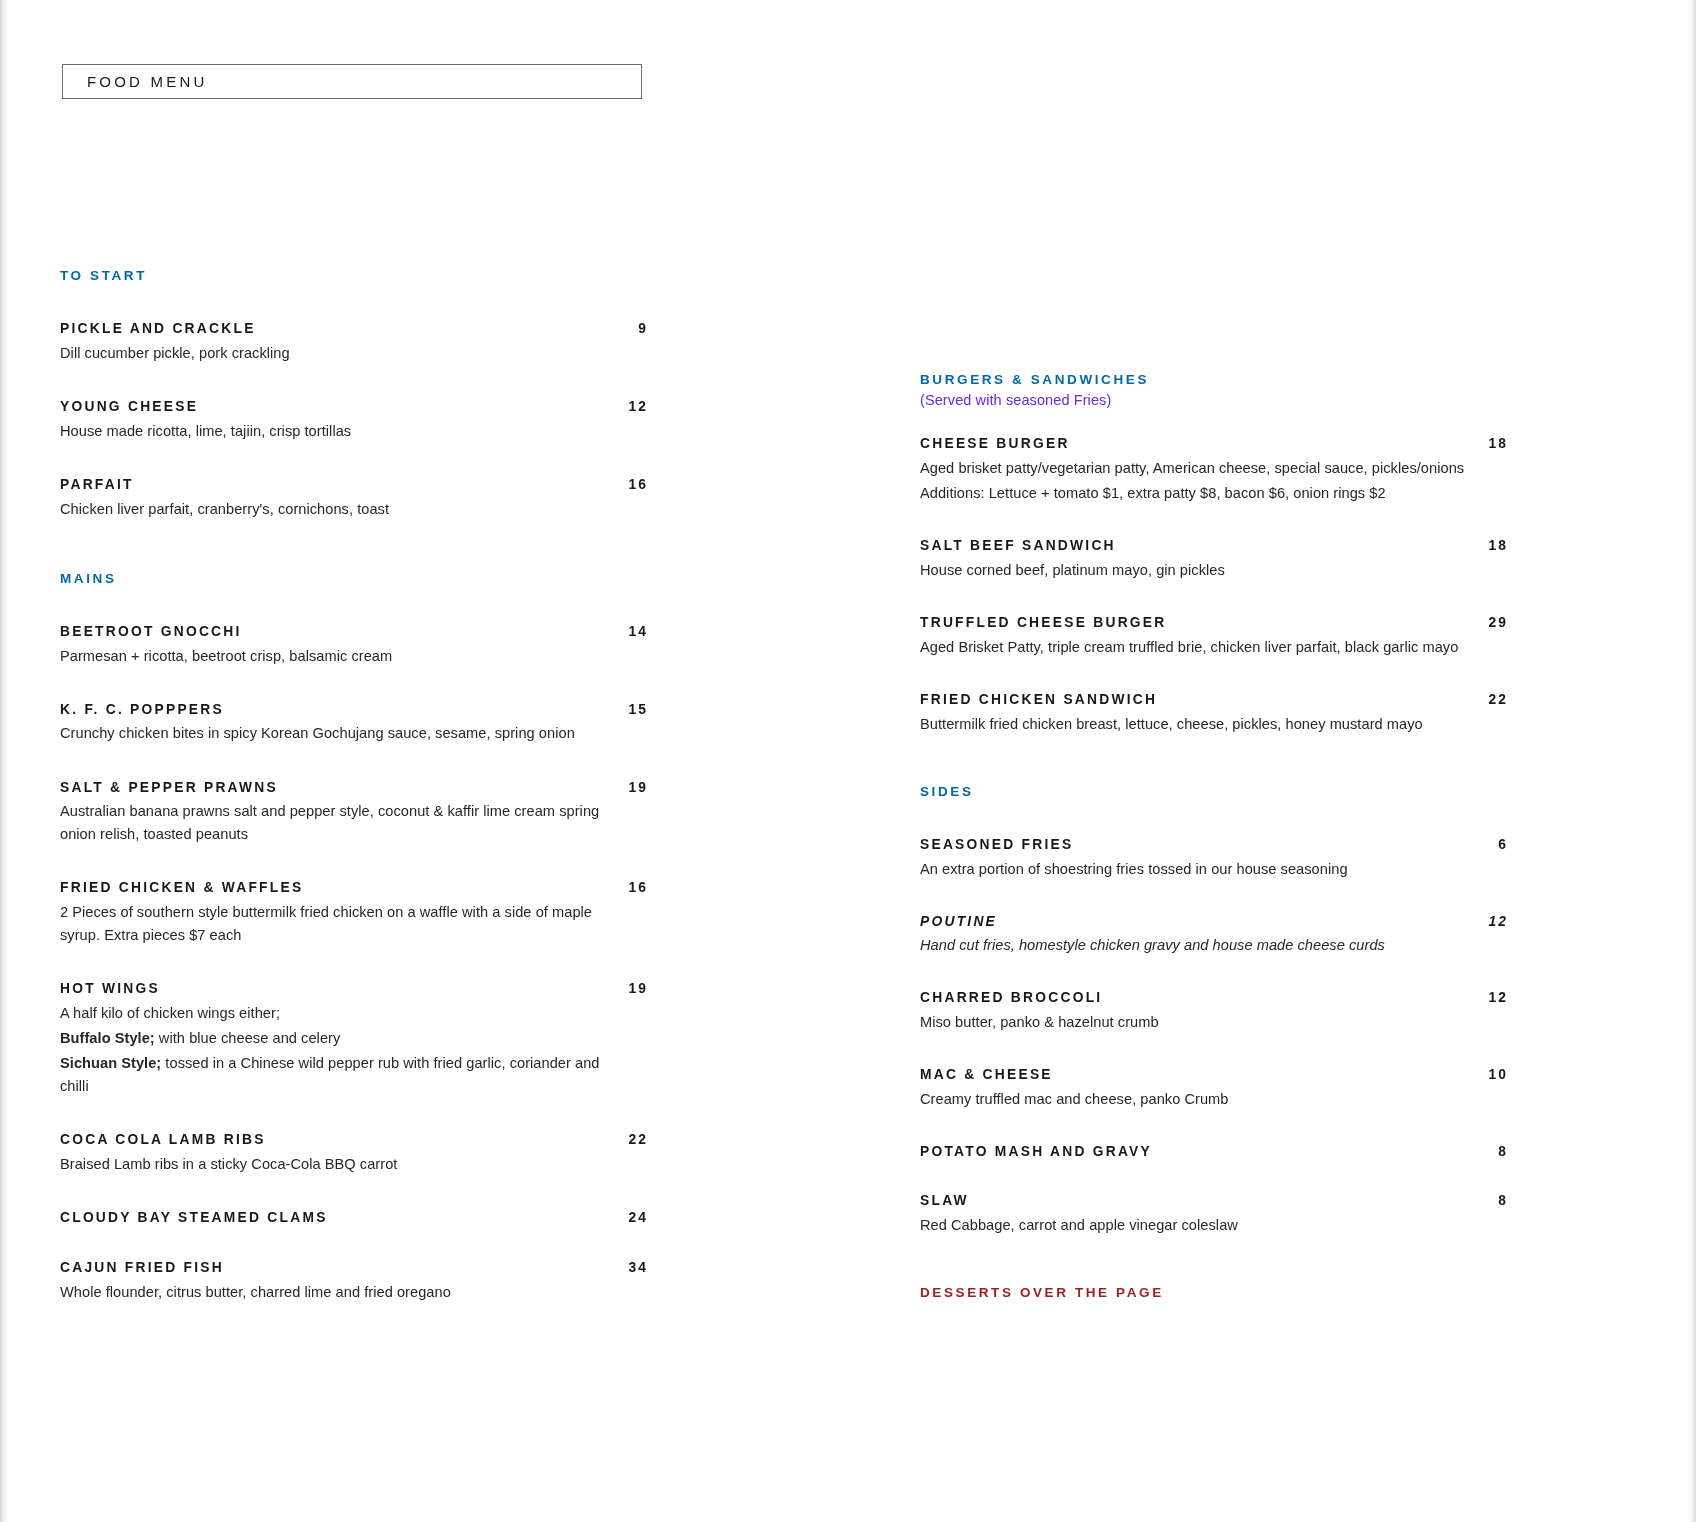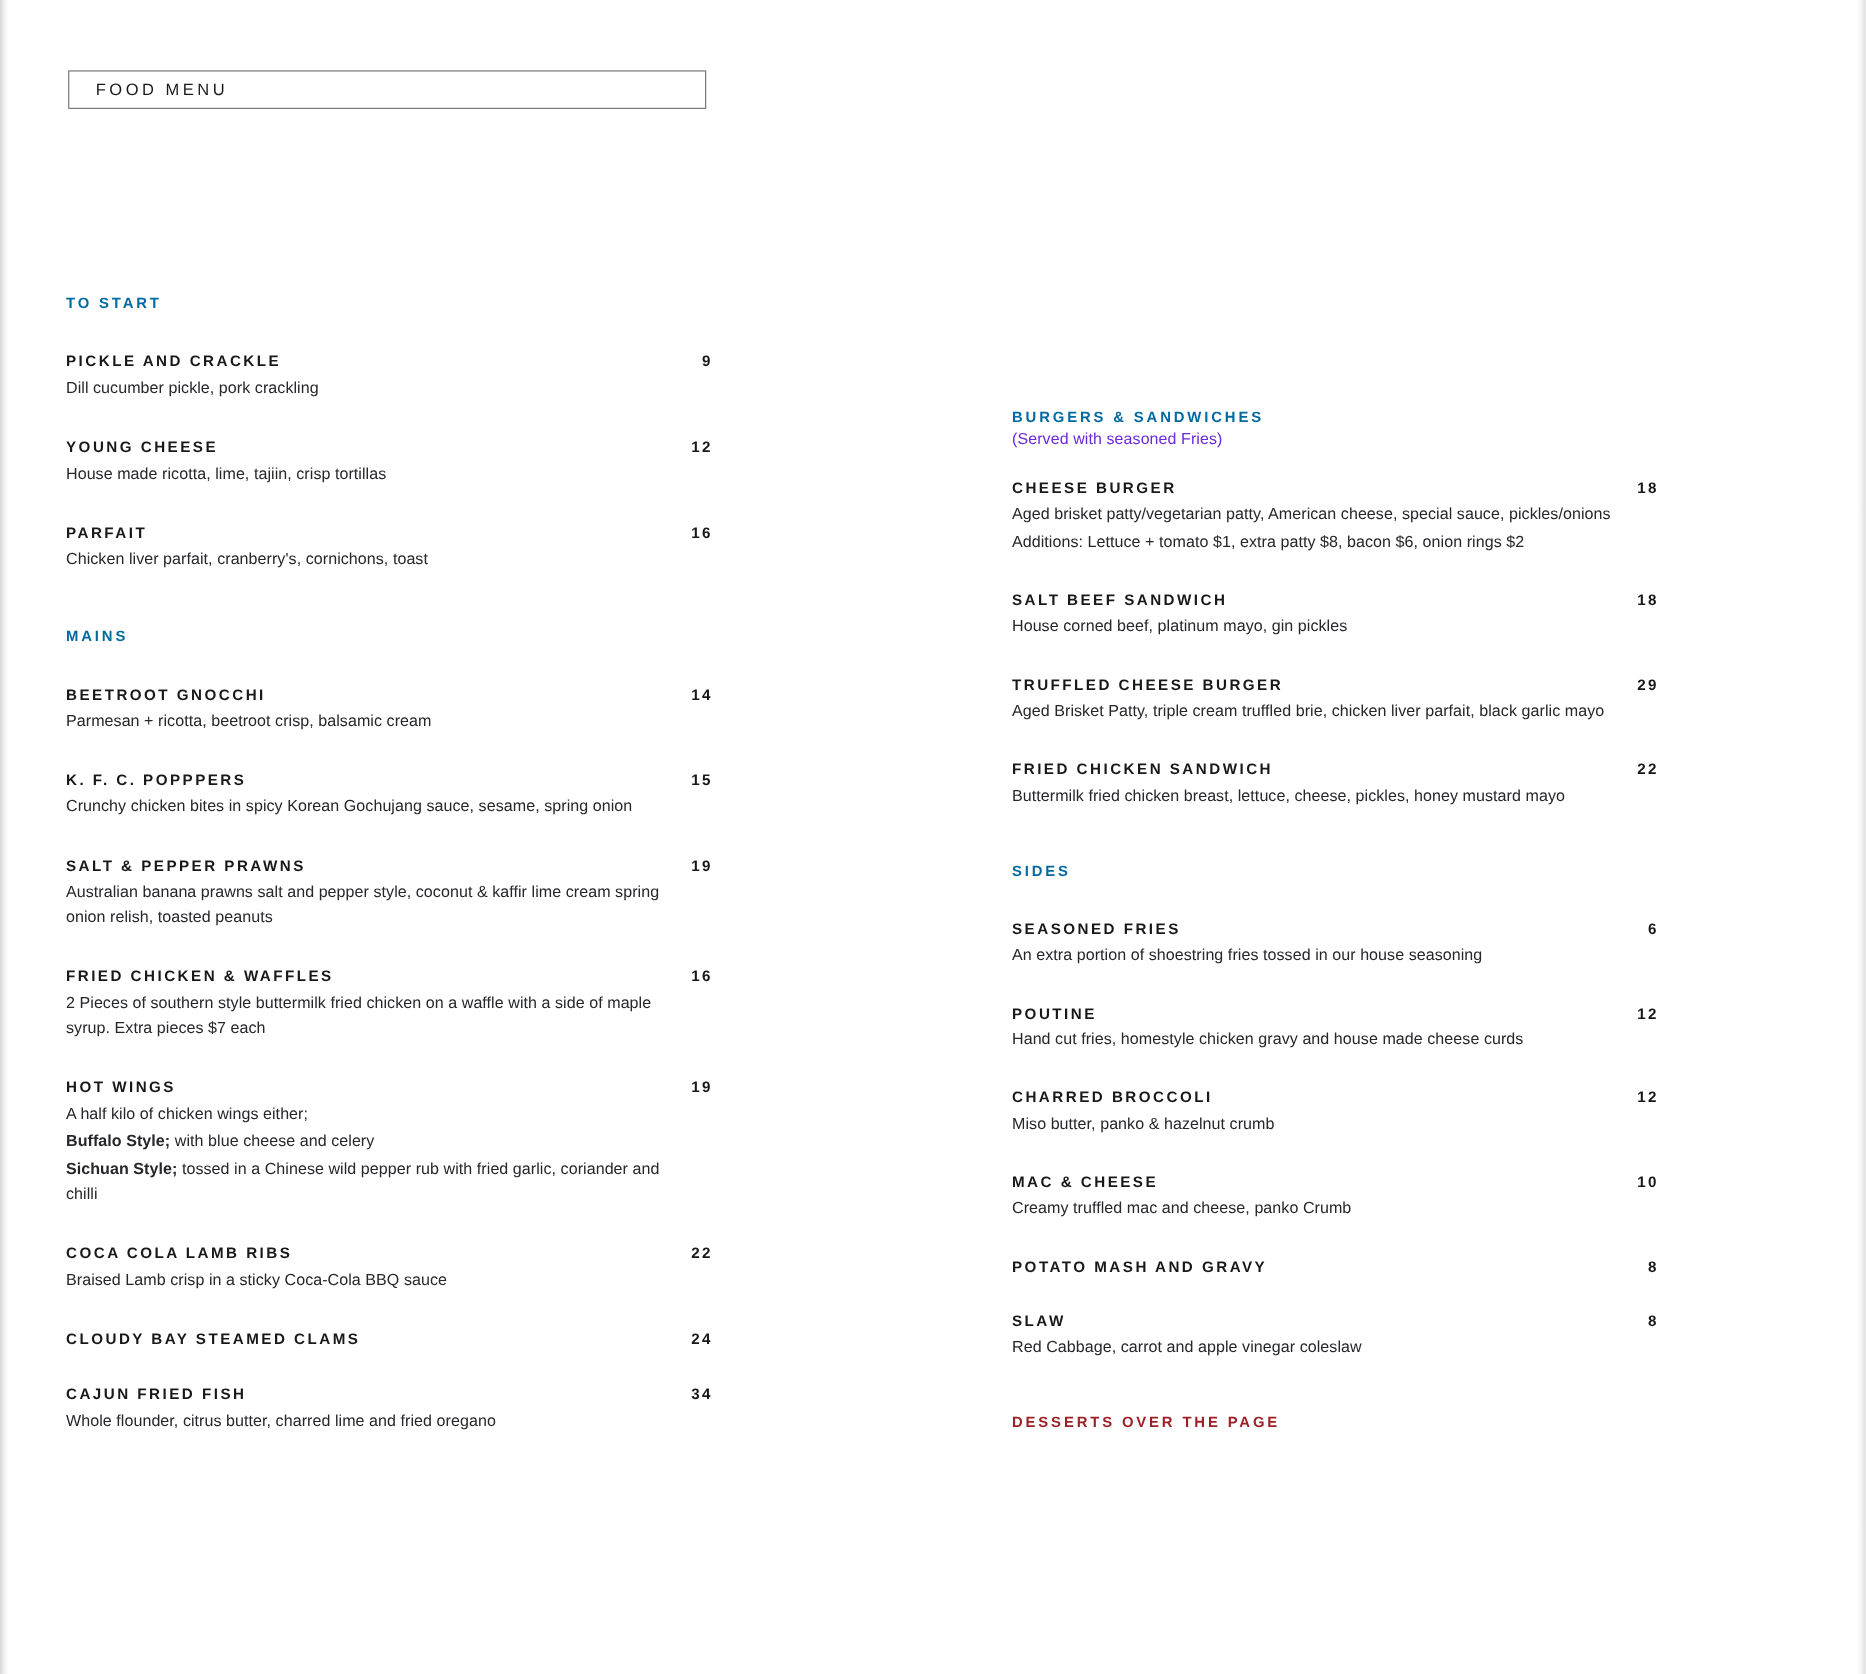--- a/index.html
+++ b/index.html
@@ -182,21 +182,21 @@
               </div>
               <div class="item-desc">A half kilo of chicken wings either;</div>
               <div class="item-desc" style="margin-top: 2px;"><b>Buffalo Style;</b><span> with blue cheese and celery</span></div>
               <div class="item-desc" style="margin-top: 2px;"><b>Sichuan Style;</b><span> tossed in a Chinese wild pepper rub with fried garlic, coriander and chilli</span></div>
             </div>
             <div class="item" style="margin-bottom: 34px;">
               <div class="item-head">
                 <div class="item-name">COCA COLA LAMB RIBS</div>
                 <div class="item-price">22</div>
               </div>
-              <div class="item-desc">Braised Lamb crisp in a sticky Coca-Cola BBQ sauce</div>
+              <div class="item-desc">Braised Lamb ribs in a sticky Coca-Cola BBQ carrot</div>
             </div>
             <div class="item" style="margin-bottom: 34px;">
               <div class="item-head">
                 <div class="item-name">CLOUDY BAY STEAMED CLAMS</div>
                 <div class="item-price">24</div>
               </div>
             </div>
             <div class="item" style="margin-bottom: 34px;">
               <div class="item-head">
                 <div class="item-name">CAJUN FRIED FISH</div>
@@ -248,21 +248,21 @@
         <div style="margin-bottom: 48px;">
           <div class="section-heading">SIDES</div>
           <div style="margin-top: 38px;">
             <div class="item" style="margin-bottom: 33px;">
               <div class="item-head">
                 <div class="item-name">SEASONED FRIES</div>
                 <div class="item-price">6</div>
               </div>
               <div class="item-desc">An extra portion of shoestring fries tossed in our house seasoning</div>
             </div>
-            <div class="item" style="margin-bottom: 33px;">
+            <div class="item" style="margin-bottom: 33px; font-style: italic;">
               <div class="item-head">
                 <div class="item-name">POUTINE</div>
                 <div class="item-price">12</div>
               </div>
               <div class="item-desc">Hand cut fries, homestyle chicken gravy and house made cheese curds</div>
             </div>
             <div class="item" style="margin-bottom: 33px;">
               <div class="item-head">
                 <div class="item-name">CHARRED BROCCOLI</div>
                 <div class="item-price">12</div>

